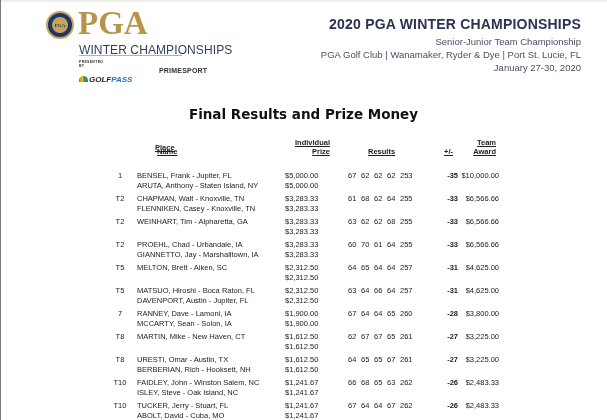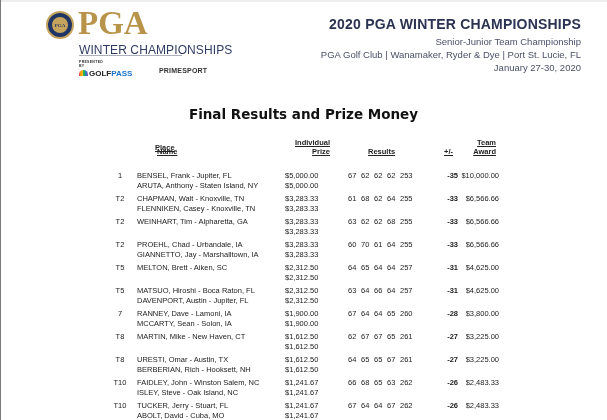--- a/index.html
+++ b/index.html
@@ -28,21 +28,21 @@
     position:absolute; left:32px; top:-4px;
     font-family:"Liberation Serif", serif; font-weight:bold; font-size:33px;
     color:#b8944a; letter-spacing:0px;
   }
   .winter-word {
     position:absolute; left:33px; top:34px; white-space:nowrap;
     font-size:12px; color:#2f3d63; letter-spacing:0.1px;
   }
   .logo-rule { position:absolute; left:33px; top:46px; width:103px; height:1px; background:#aab0c0; }
   .presented { position:absolute; left:33px; top:51px; font-size:3.5px; font-weight:bold; color:#333; letter-spacing:0.3px; }
-  .golfpass { position:absolute; left:33px; top:60px; font-size:8px; font-weight:bold; color:#1a73c9; white-space:nowrap; }
+  .golfpass { position:absolute; left:33px; top:66px; font-size:8px; font-weight:bold; color:#1a73c9; white-space:nowrap;font-style:italic; }
   .peacock { display:inline-block; width:9px; height:6px; margin-right:1px; vertical-align:0px;
     background:linear-gradient(90deg,#e84c3d 0 16%,#f39c12 16% 33%,#f1c40f 33% 50%,#27ae60 50% 67%,#2980b9 67% 84%,#8e44ad 84% 100%);
     border-radius:5px 5px 0 0; }
   .golfpass .gp-dark { color:#222; }
   .primesport { position:absolute; left:113px; top:58px; font-size:7px; font-weight:bold; color:#333; letter-spacing:0.2px; white-space:nowrap; }
 
   
   .hdr { position:absolute; right:26px; top:16px; text-align:right; }
   .hdr-title { font-size:14px; font-weight:bold; color:#2b3252; letter-spacing:0.2px; white-space:nowrap; }
   .hdr-line { font-size:9.5px; color:#4a4f66; line-height:13px; white-space:nowrap; }

